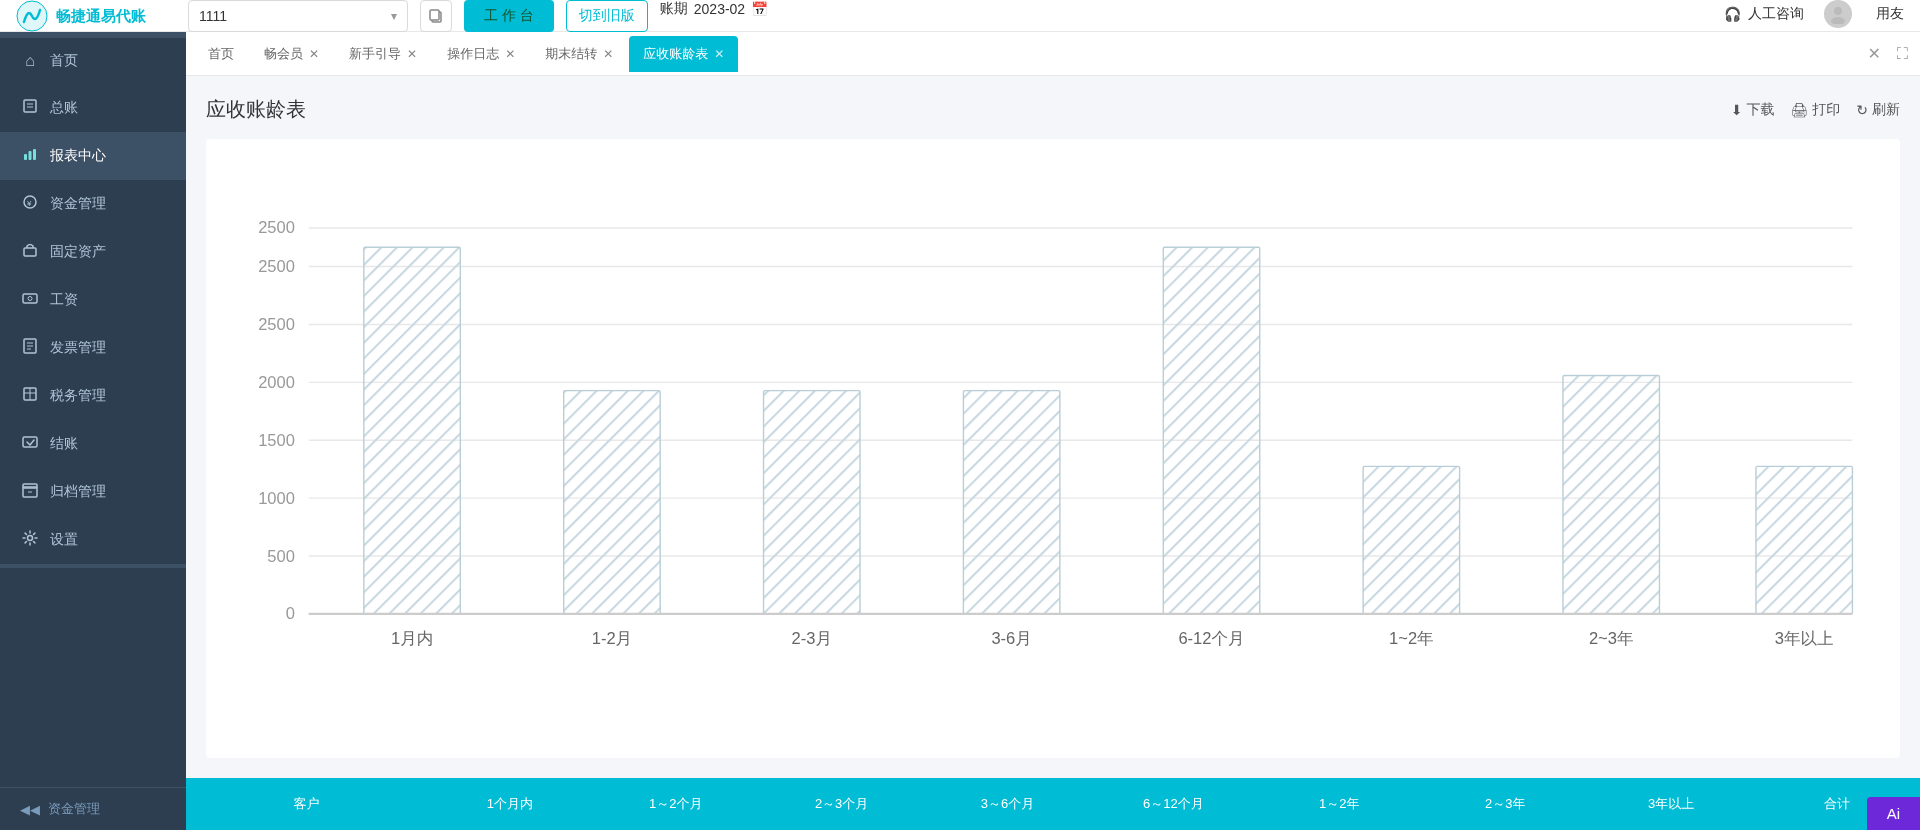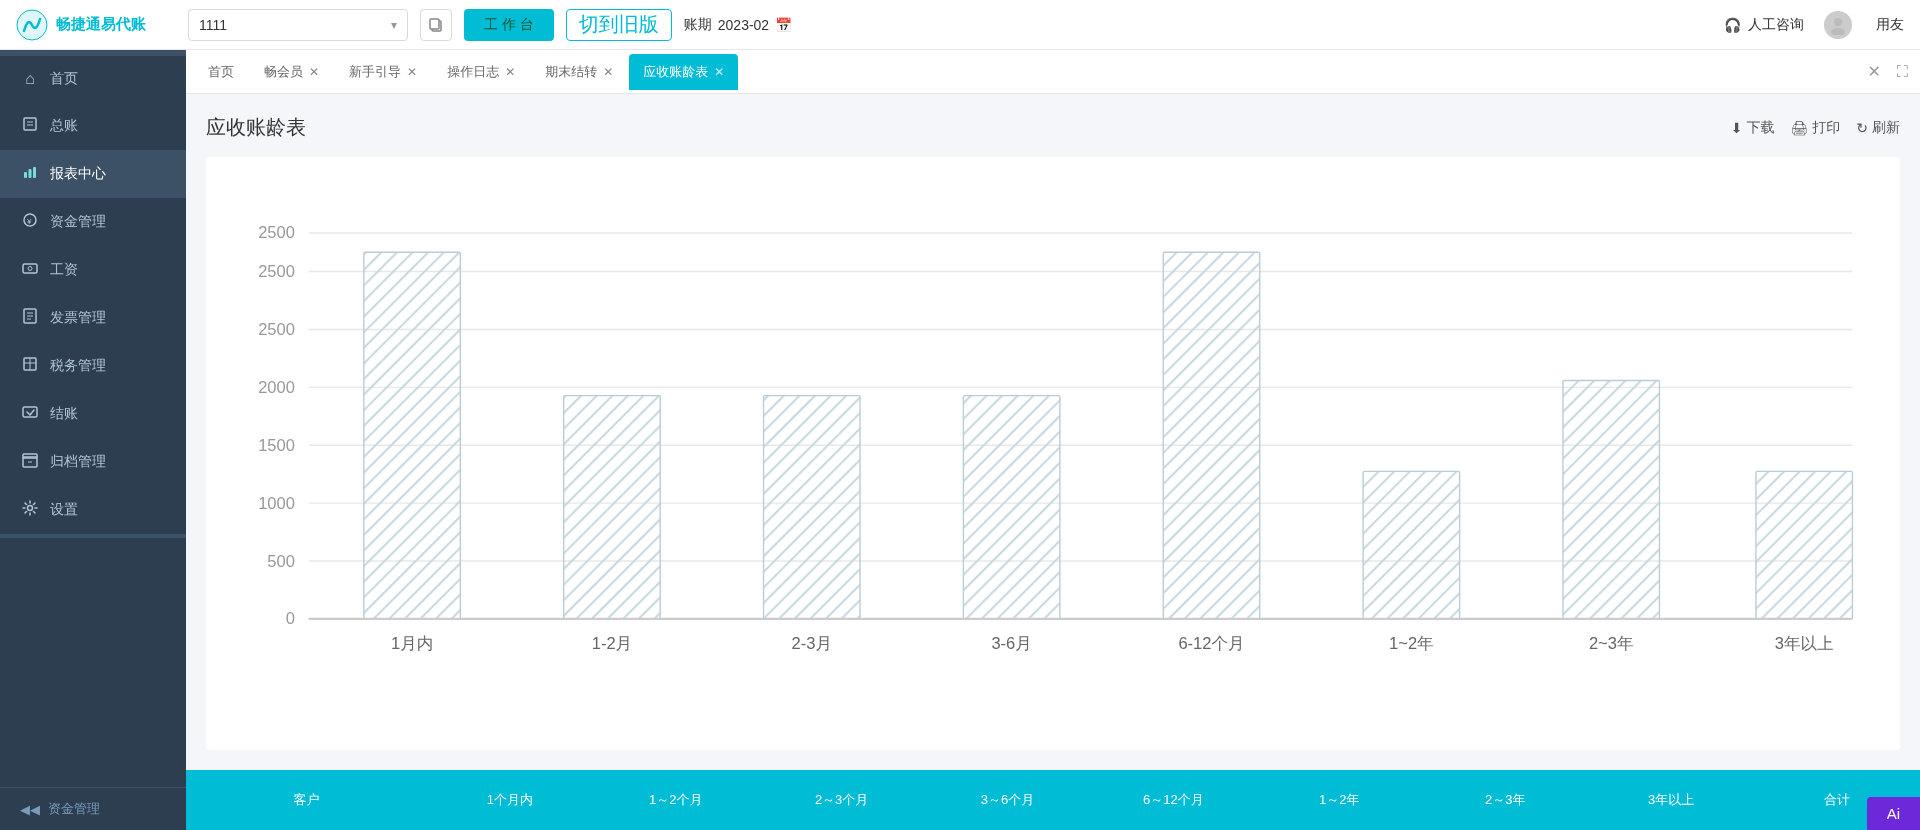--- a/index.html
+++ b/index.html
@@ -1,39 +1,39 @@
 <!DOCTYPE html>
 <html><head>
   <meta charset="utf-8">
   <style>
     * { margin: 0; padding: 0; box-sizing: border-box; }
     body { font-family: 'Microsoft YaHei', sans-serif; font-size: 14px; background: #f0f2f5; display: flex; flex-direction: column; height: 830px; overflow: hidden; }
 
     
     .topbar {
-      display: flex; align-items: center; height: 50px;
-      background: #fff; border-bottom: 1px solid #e8e8e8; padding: 8px 16px; gap: 12px; flex-shrink: 0;
+      display: flex; align-items: flex-start; height: 32px;
+      background: #fff; border-bottom: 1px solid #e8e8e8; padding: 0 16px; gap: 12px; flex-shrink: 0;
     }
     .topbar-logo {
       width: 160px; display: flex; align-items: center; gap: 8px; color: #00bcd4; font-weight: bold; font-size: 15px;
     }
     .topbar-logo-icon { width: 32px; height: 32px; }
     .topbar-select-wrapper {
       display: flex; align-items: center; border: 1px solid #d9d9d9; border-radius: 4px; padding: 0 10px; height: 32px; min-width: 220px; cursor: pointer; background: #fff;
     }
     .topbar-select-text { flex: 1; color: #333; }
     .topbar-select-arrow { color: #999; font-size: 12px; }
     .topbar-copy-btn {
       width: 32px; height: 32px; border: 1px solid #d9d9d9; border-radius: 4px; background: #fff; cursor: pointer; display: flex; align-items: center; justify-content: center; color: #666;
     }
     .topbar-workbench-btn {
       background: #00bcd4; color: #14532d; border: none; border-radius: 4px; height: 32px; padding: 0 20px; cursor: pointer; font-size: 14px;
     }
     .topbar-switch-btn {
-      border: 1px solid #00bcd4; color: #00bcd4; background: #fff; border-radius: 4px; height: 32px; padding: 0 12px; cursor: pointer; font-size: 20px;
+      border: 1px solid #00bcd4; color: #00bcd4; background: #fff; border-radius: 4px; height: 32px; padding: 0 12px; cursor: pointer; font-size: 14px;
     }
     .topbar-period { display: flex; align-items: center; gap: 6px; color: #333; font-size: 14px; }
     .topbar-period-icon { color: #00bcd4; }
     .topbar-right { margin-left: auto; display: flex; align-items: center; gap: 20px; }
     .topbar-consult { display: flex; align-items: center; gap: 6px; color: #333; cursor: pointer; }
     .topbar-user { display: flex; align-items: center; gap: 24px; color: #333; cursor: pointer; }
     .topbar-avatar { width: 28px; height: 28px; border-radius: 50%; background: #ccc; display: flex; align-items: center; justify-content: center; color: #fff; font-size: 12px; }
 
     
     .main-layout { display: flex; flex: 1; overflow: hidden; }
@@ -75,21 +75,21 @@
     .page-title { font-size: 20px; color: #333; font-weight: normal; }
     .page-actions { display: flex; align-items: center; gap: 16px; }
     .page-action-btn { display: flex; align-items: center; gap: 4px; color: #555; cursor: pointer; font-size: 14px; background: none; border: none; }
 
     
     .chart-container { background: #fff; border-radius: 4px; flex: 1; padding: 20px; min-height: 400px; position: relative; }
     .chart-svg { width: 100%; height: 100%; }
 
     
     .table-header {
-      background: #00bcd4; color: #fff; display: flex; align-items: center; height: 60px; flex-shrink: 0; margin-top: auto;
+      background: #00bcd4; color: #fff; display: flex; align-items: center; height: 52px; flex-shrink: 0; margin-top: auto;
     }
     .table-header-cell { flex: 1; text-align: center; font-size: 13px; padding: 0 8px; }
     .table-header-cell.wide { flex: 1.5; }
   </style>
 </head>
 <body>
 
 <div class="topbar">
   <div class="topbar-logo">
     <svg class="topbar-logo-icon" viewBox="0 0 32 32" fill="none" xmlns="http://www.w3.org/2000/svg">
@@ -167,20 +167,29 @@
       <span>报表中心</span>
     </div>
     <div class="sidebar-item">
       <span class="sidebar-item-icon">
         <svg width="16" height="16" viewBox="0 0 16 16" fill="none">
           <circle cx="8" cy="8" r="6" stroke="#b0c4d8" stroke-width="1.5" fill="none"></circle>
           <text x="5" y="12" fill="#b0c4d8" font-size="8">¥</text>
         </svg>
       </span>
       <span>资金管理</span>
+    </div>
+    <div class="sidebar-item">
+      <span class="sidebar-item-icon">
+        <svg width="16" height="16" viewBox="0 0 16 16" fill="none">
+          <rect x="2" y="6" width="12" height="8" rx="1" stroke="#b0c4d8" stroke-width="1.5" fill="none"></rect>
+          <path d="M5 6 V4 Q8 1 11 4 V6" stroke="#b0c4d8" stroke-width="1.5" fill="none"></path>
+        </svg>
+      </span>
+      <span>固定资产</span>
     </div>
     <div class="sidebar-item">
       <span class="sidebar-item-icon">
         <svg width="16" height="16" viewBox="0 0 16 16" fill="none">
           <rect x="1" y="4" width="14" height="9" rx="1.5" stroke="#b0c4d8" stroke-width="1.5" fill="none"></rect>
           <circle cx="8" cy="8.5" r="2" stroke="#b0c4d8" stroke-width="1"></circle>
         </svg>
       </span>
       <span>工资</span>
     </div>

